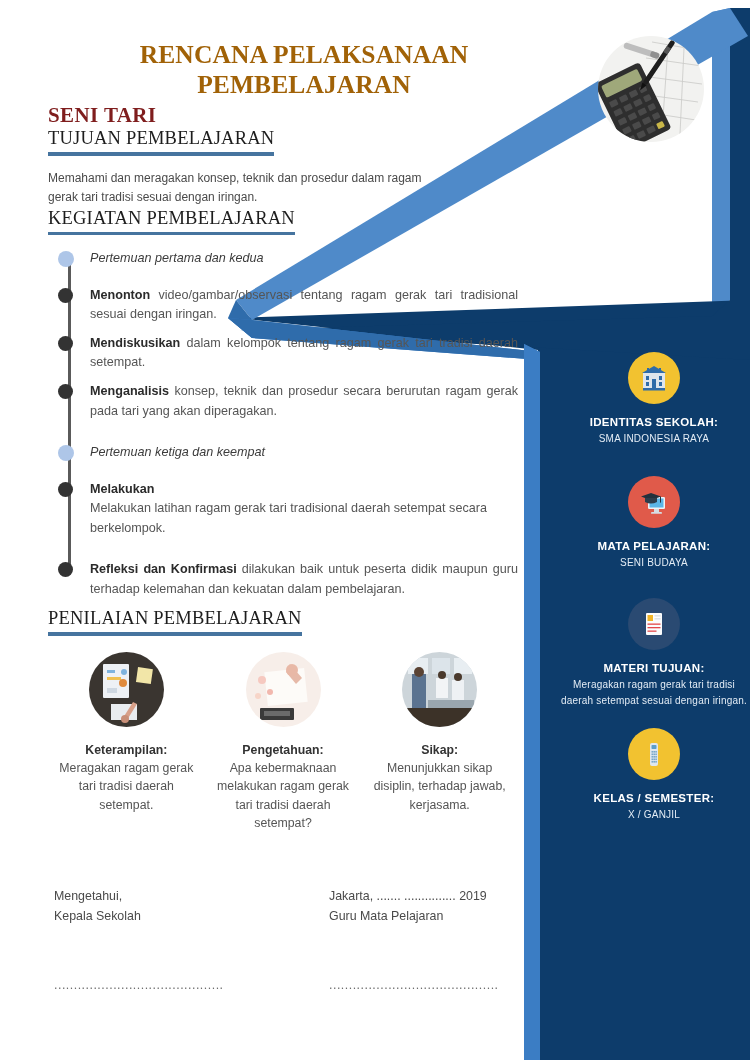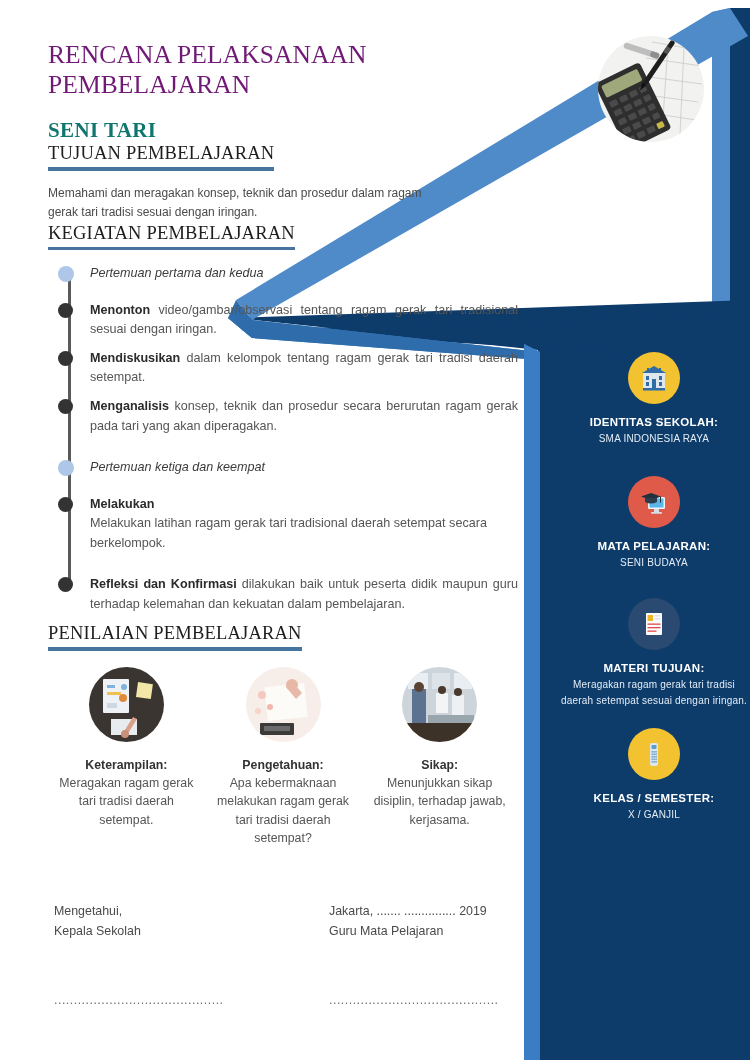--- a/index.html
+++ b/index.html
@@ -33,26 +33,26 @@
     font-size:10px; color:#e3ecf5; line-height:1.55; letter-spacing:.2px;
   }
   .side-gap-1 { height:26px; }
   .side-gap-2 { height:24px; }
   .side-gap-3 { height:16px; }
 
   
   .main { position:absolute; left:0; top:0; width:560px; padding:40px 0 0 48px; }
 
   .doc-title {
-    font-family:"Liberation Serif", serif; font-weight:normal;
-    font-size:25.5px; color:#701a75; letter-spacing:.1px; line-height:1.18;
+    font-family:"Liberation Serif", serif; font-weight:bold;
+    font-size:25.5px; color:#a16207; letter-spacing:.1px; line-height:1.18;text-align:center;
   }
   .doc-subtitle {
     font-family:"Liberation Serif", serif; font-weight:bold;
-    font-size:21px; color:#0f766e; letter-spacing:.4px; margin-top:18px;
+    font-size:21px; color:#7f1d1d; letter-spacing:.4px; margin-top:3px;
   }
 
   .hero-photo {
     position:absolute; left:598px; top:36px; width:106px; height:106px;
     border-radius:50%; overflow:hidden;
   }
 
   .sec-head { display:inline-block; }
   .sec-head .txt {
     font-family:"Liberation Serif", serif; font-size:18.5px;

